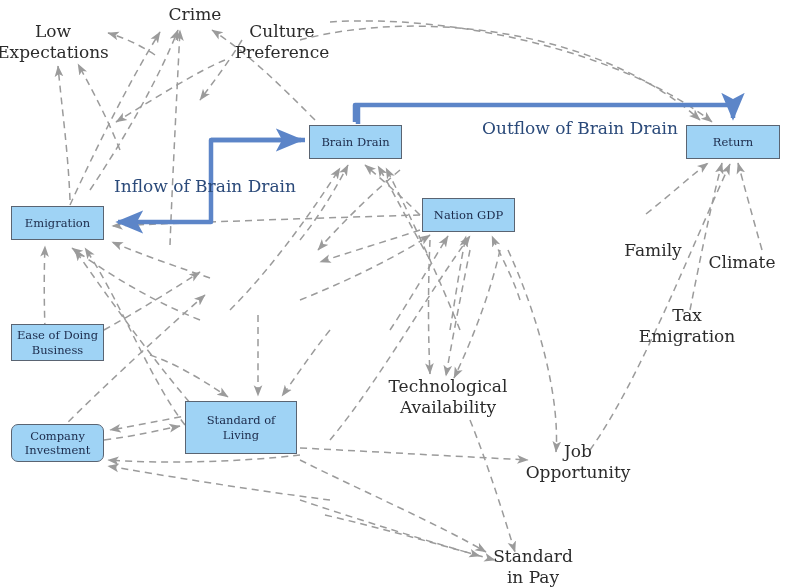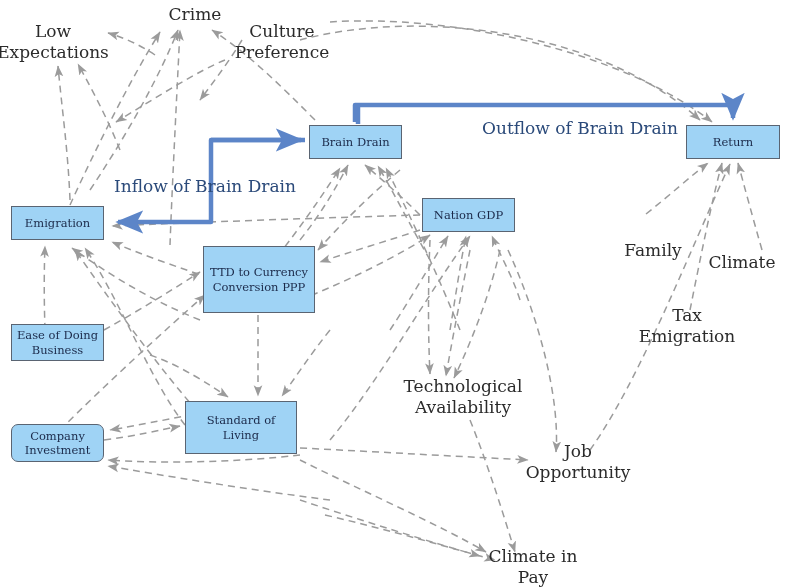--- a/index.html
+++ b/index.html
@@ -145,44 +145,43 @@
   </svg>
 
   <div class="node box" style="left:309px;top:125px;width:93px;height:34px;">Brain Drain</div>
 
   <div class="node box" style="left:11px;top:206px;width:93px;height:34px;">Emigration</div>
 
   <div class="node box" style="left:686px;top:125px;width:94px;height:34px;">Return</div>
 
   <div class="node box" style="left:422px;top:198px;width:93px;height:34px;">Nation GDP</div>
 
-  <div class="node box" style="left:203px;top:246px;width:112px;height:67px;">TTD to Currency Conversion PPP</div>
 
   <div class="node box" style="left:11px;top:324px;width:93px;height:37px;">Ease of Doing Business</div>
 
   <div class="node box" style="left:11px;top:424px;width:93px;height:38px;border-radius:7px;">Company Investment</div>
 
   <div class="node box" style="left:185px;top:401px;width:112px;height:53px;">Standard of Living</div>
 
 
   <div class="node plain" style="left:167px;top:6px;width:56px;height:16px;">Crime</div>
 
   <div class="node plain" style="left:9px;top:24px;width:88px;height:36px;">Low Expectations</div>
 
   <div class="node plain" style="left:243px;top:24px;width:78px;height:36px;">Culture Preference</div>
 
   <div class="node plain" style="left:628px;top:202px;width:50px;height:16px;margin-top:40px;">Family</div>
 
   <div class="node plain" style="left:716px;top:254px;width:52px;height:16px;">Climate</div>
 
   <div class="node plain" style="left:641px;top:318px;width:92px;height:16px;">Tax Emigration</div>
 
-  <div class="node plain" style="left:404px;top:380px;width:88px;height:34px;margin-left:15px;">Technological Availability</div>
+  <div class="node plain" style="left:404px;top:380px;width:88px;height:34px;">Technological Availability</div>
 
   <div class="node plain" style="left:532px;top:454px;width:92px;height:16px;">Job Opportunity</div>
 
-  <div class="node plain" style="left:485px;top:559px;width:96px;height:16px;">Climate in Pay</div>
+  <div class="node plain" style="left:485px;top:559px;width:96px;height:16px;">Standard in Pay</div>
 
   <div class="flow-label" style="left:114px;top:176px;">Inflow of Brain Drain</div>
 
   <div class="flow-label" style="left:482px;top:118px;">Outflow of Brain Drain</div>
 
 </div>
 
 </body></html>

